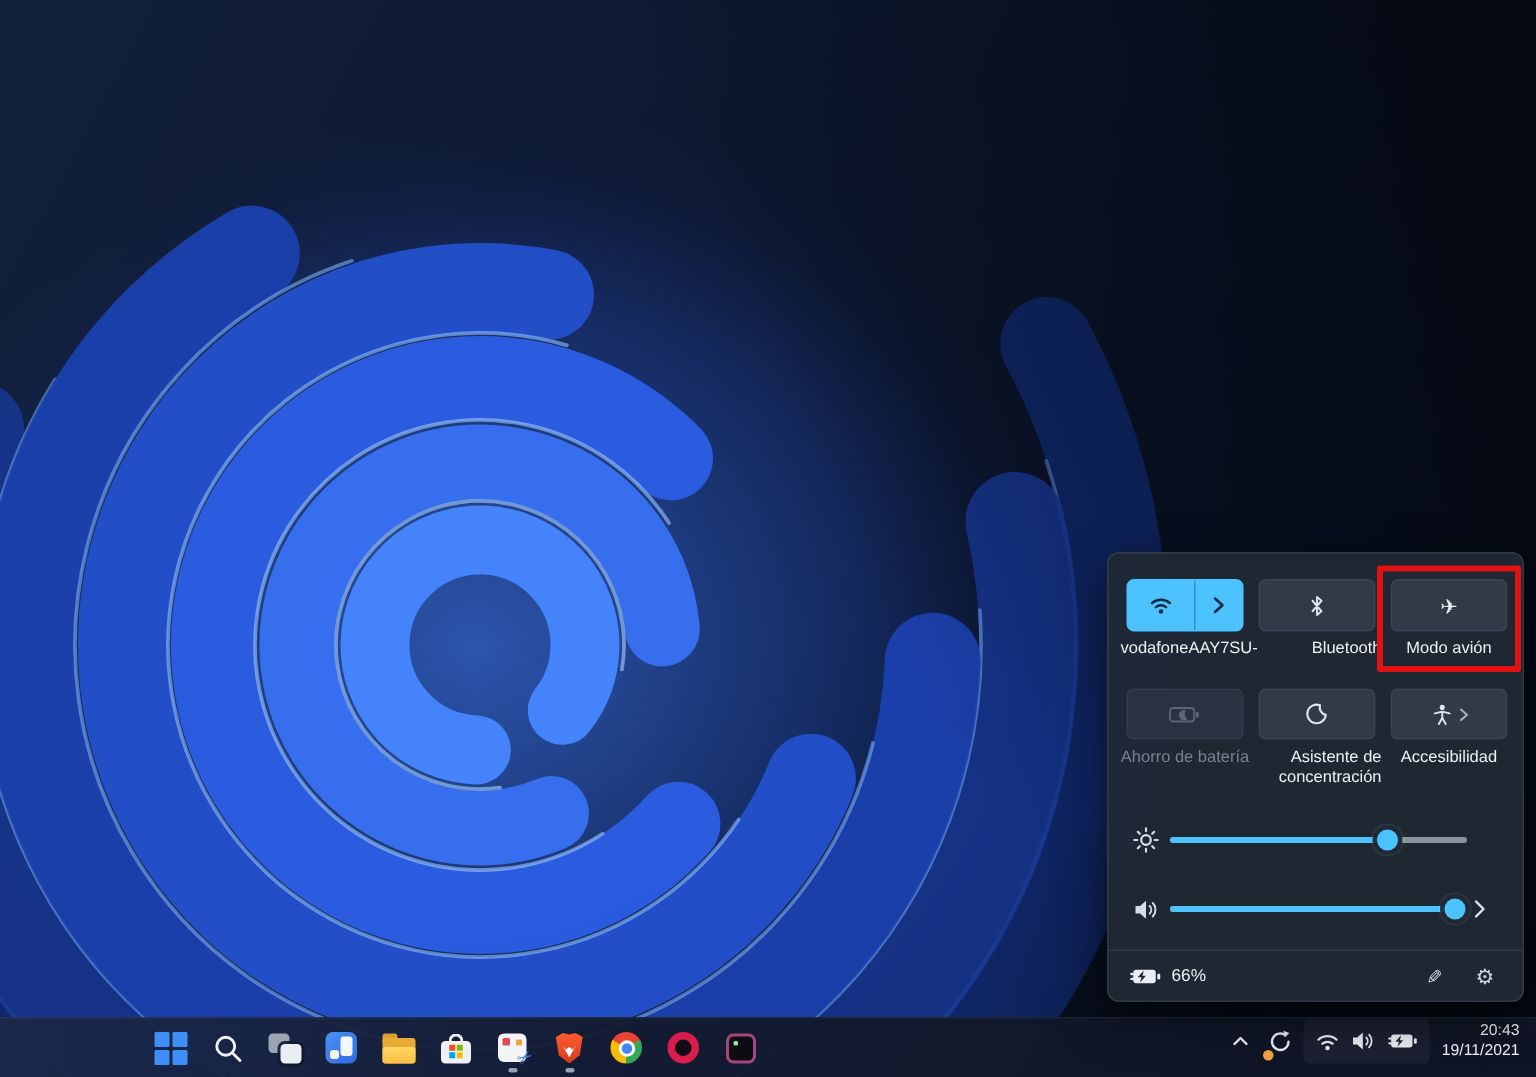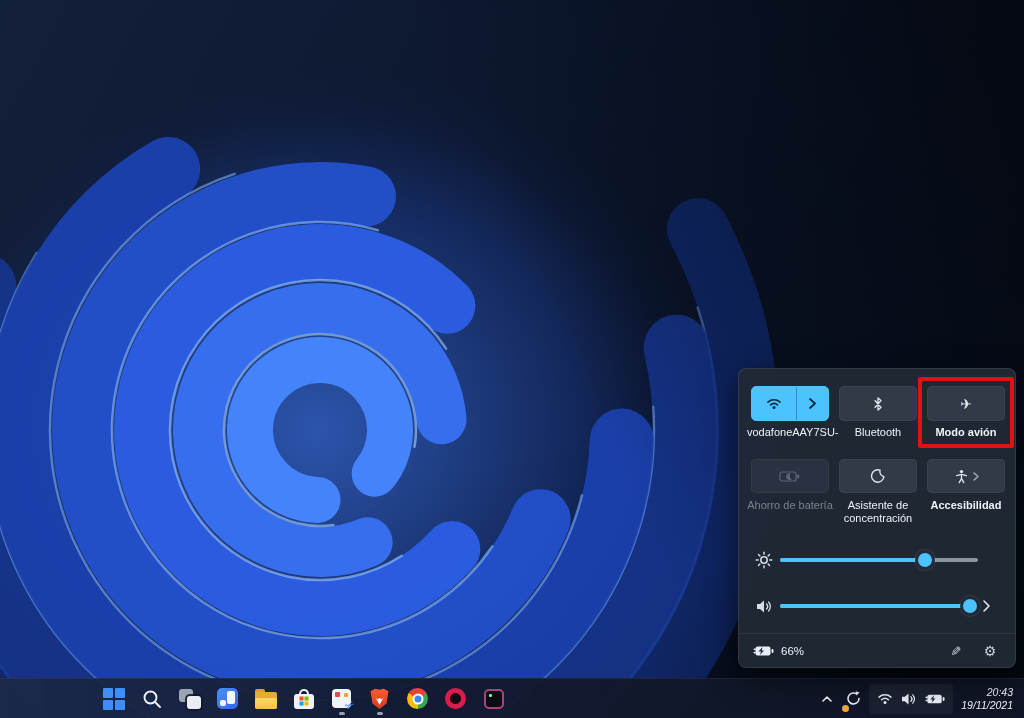--- a/index.html
+++ b/index.html
@@ -59,21 +59,21 @@
   .ic-chrome { position:relative; width:21px; height:21px; border-radius:50%;
     background:conic-gradient(from -60deg, #ea4335 0 120deg, #34a853 120deg 240deg, #fbbc05 240deg 360deg); }
   .ic-chrome .hub { position:absolute; left:50%; top:50%; transform:translate(-50%,-50%); width:11px; height:11px; background:#fff; border-radius:50%; display:flex; align-items:center; justify-content:center; }
   .ic-chrome .core { width:7px; height:7px; background:#4285f4; border-radius:50%; }
   .ic-opera { width:21px; height:21px; border-radius:50%; border:5px solid #d91c4b; background:rgba(20,6,12,.8); }
   .ic-term { position:relative; width:20px; height:20px; border-radius:5px; background:#0c0c12; border:2px solid #a8457f; }
   .ic-term .px { position:absolute; left:3px; top:3px; width:3px; height:3px; background:#7ef0a0; border-radius:1px; }
   .ic-search svg, .tb-svg { display:block; }
 
   
-  .tray { position:absolute; right:6px; top:0; height:100%; display:flex; align-items:center; gap:3px;font-style:italic; }
+  .tray { position:absolute; right:6px; top:0; height:100%; display:flex; gap:3px; }
   .tray-btn { height:30px; display:flex; align-items:center; justify-content:center; border-radius:4px; padding:0 4px; cursor:default; }
   .sync-wrap { position:relative; }
   .sync-dot { position:absolute; left:1px; bottom:2px; width:7px; height:7px; background:#f6a33c; border-radius:50%; }
   .qs-group { display:flex; align-items:center; gap:8px; padding:0 8px; height:30px; border-radius:4px; background:rgba(255,255,255,.05); }
   .clock { text-align:right; font-size:10.5px; line-height:13px; color:#f0f3f8; padding:0 5px; }
 
   
   .qs-panel { position:absolute; left:738px; top:368px; width:278px; height:300px;
     background:rgba(32,40,53,.97); border:1px solid rgba(255,255,255,.09); border-radius:8px;
     box-shadow:0 10px 30px rgba(0,0,0,.55); z-index:30; }
@@ -84,21 +84,21 @@
   .tile.c1 { left:12px; } .tile.c2 { left:100px; } .tile.c3 { left:188px; }
   .tile.r1 { top:17px; }
   .tile.active { background:#4cc2ff; border-color:#4cc2ff; padding:0; overflow:hidden; }
   .tile.disabled { background:#2a3140; }
   .split { display:flex; width:100%; height:100%; }
   .split .seg1 { flex:0 0 45px; display:flex; align-items:center; justify-content:center; border-right:1px solid rgba(8,45,80,.35); }
   .split .seg2 { flex:1; display:flex; align-items:center; justify-content:center; }
   .qs-label { position:absolute; width:86px; text-align:center; font-size:11px; line-height:13px; color:#eef2f7; white-space:nowrap; }
   .qs-label.wrap { white-space:normal; }
   .qs-label.l1 { top:57px; } .qs-label.l2 { top:130px; }
-  .qs-label.p1 { left:8px; } .qs-label.p2 { left:96px; } .qs-label.p3 { left:184px;font-weight:bold; }
+  .qs-label.p1 { left:8px; } .qs-label.p2 { left:96px;text-align:right; } .qs-label.p3 { left:184px; }
   .qs-label.dim { color:#78828f; }
   .plane-glyph { font-size:14px; color:#e6ebf2; line-height:1; }
   .tile-chev { display:flex; align-items:center; }
 
   .highlight-box { position:absolute; left:179px; top:8px; width:96px; height:71px;
     border:4px solid #e01212; border-radius:2px; z-index:6; pointer-events:none; }
 
   .slider-row { position:absolute; left:0; width:100%; height:30px; display:flex; align-items:center; }
   .slider-row.bright { top:176px; } .slider-row.vol { top:222px; }
   .sl-icon { width:26px; margin-left:12px; display:flex; justify-content:center; }

